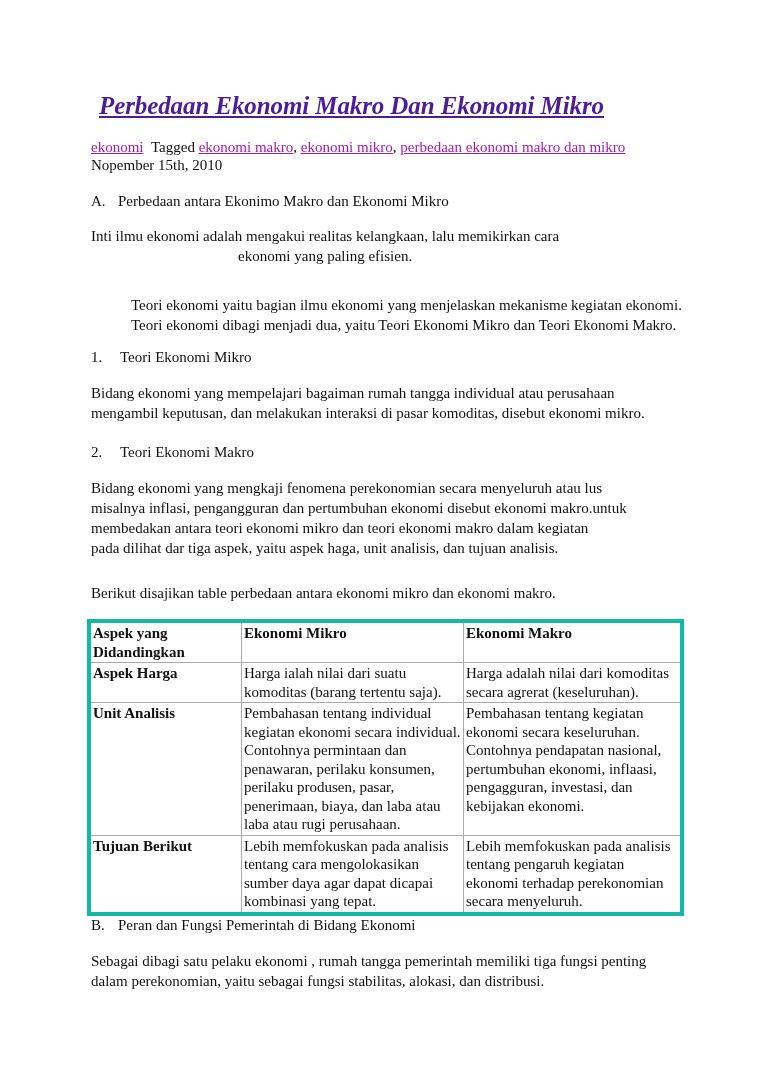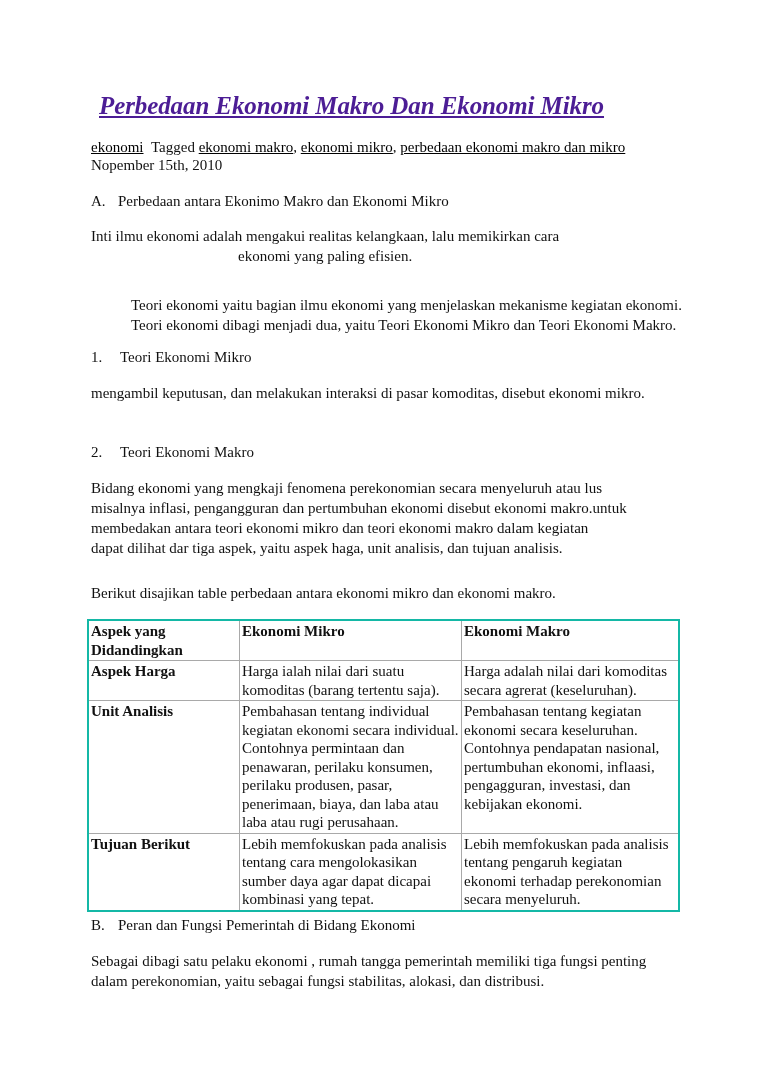--- a/index.html
+++ b/index.html
@@ -2,26 +2,26 @@
 <html><head>
 <meta charset="utf-8">
 <style>
   html, body { margin: 0; padding: 0; background: #ffffff; }
   body { width: 768px; height: 1087px; position: relative; overflow: hidden;
          font-family: "Liberation Serif", "DejaVu Serif", serif; color: #111; }
   .page { position: absolute; left: 91px; top: 0; width: 600px; }
   .title { position: absolute; top: 92px; left: 8px; font-size: 25px; font-weight: bold;
            color: #4c1d95; text-decoration: underline; white-space: nowrap; letter-spacing: -0.1px; font-style: italic; }
   .meta { position: absolute; top: 138px; left: 0; font-size: 15px; line-height: 18px; white-space: nowrap; }
-  .meta a { color: #000000; text-decoration: underline; }
+  .meta a { color: #a21caf; text-decoration: underline; }
   .p { position: absolute; left: 0; font-size: 15px; line-height: 20px; white-space: nowrap; }
   .num { display: inline-block; width: 29px; }
   .numA { display: inline-block; width: 27px; }
   table.cmp { position: absolute; left: -4px; top: 619px; border-collapse: collapse;
-              font-size: 15px; line-height: 18.5px; border: 2px solid #14b8a6; }
+              font-size: 15px; line-height: 18.5px; border: 4px solid #14b8a6; }
   table.cmp td { border: 1px solid #a9a9a9; vertical-align: top; padding: 1px 2px 1px 2px; }
   table.cmp td.c1 { width: 146px; font-weight: bold; }
   table.cmp td.c2 { width: 217px; }
   table.cmp td.c3 { width: 212px; }
   table.cmp tr.hdr td { font-weight: bold; }
 </style>
 </head>
 <body>
 
 <div class="page">
@@ -48,32 +48,33 @@
   <div class="p" style="top:295px;margin-left:40px;">
     <div>Teori ekonomi yaitu bagian ilmu ekonomi  yang menjelaskan mekanisme kegiatan ekonomi.</div>
     <div>Teori ekonomi dibagi menjadi dua, yaitu Teori Ekonomi Mikro dan Teori Ekonomi Makro.</div>
   </div>
 
   <div class="p" style="top:347px;">
     <span class="num">1.</span><span>Teori Ekonomi Mikro</span>
   </div>
 
   <div class="p" style="top:383px;">
+    <div>Bidang ekonomi yang mempelajari bagaiman rumah tangga individual atau perusahaan</div>
     <div>mengambil keputusan, dan melakukan interaksi di pasar komoditas, disebut ekonomi mikro.</div>
   </div>
 
   <div class="p" style="top:442px;">
     <span class="num">2.</span><span>Teori Ekonomi Makro</span>
   </div>
 
   <div class="p" style="top:478px;">
     <div>Bidang ekonomi yang mengkaji fenomena perekonomian secara menyeluruh atau lus</div>
     <div>misalnya inflasi, pengangguran dan pertumbuhan ekonomi disebut ekonomi makro.untuk</div>
     <div>membedakan antara teori ekonomi mikro dan teori ekonomi makro dalam kegiatan</div>
-    <div>dapat dilihat dar tiga aspek, yaitu aspek haga, unit analisis, dan tujuan analisis.</div>
+    <div>pada dilihat dar tiga aspek, yaitu aspek haga, unit analisis, dan tujuan analisis.</div>
   </div>
 
   <div class="p" style="top:583px;">Berikut disajikan table perbedaan antara ekonomi mikro dan ekonomi makro.</div>
 
   <table class="cmp">
     <tbody>
         <tr class="hdr">
       <td class="c1">Aspek yang Didandingkan</td>
       <td class="c2">Ekonomi Mikro</td>
       <td class="c3">Ekonomi Makro</td>

